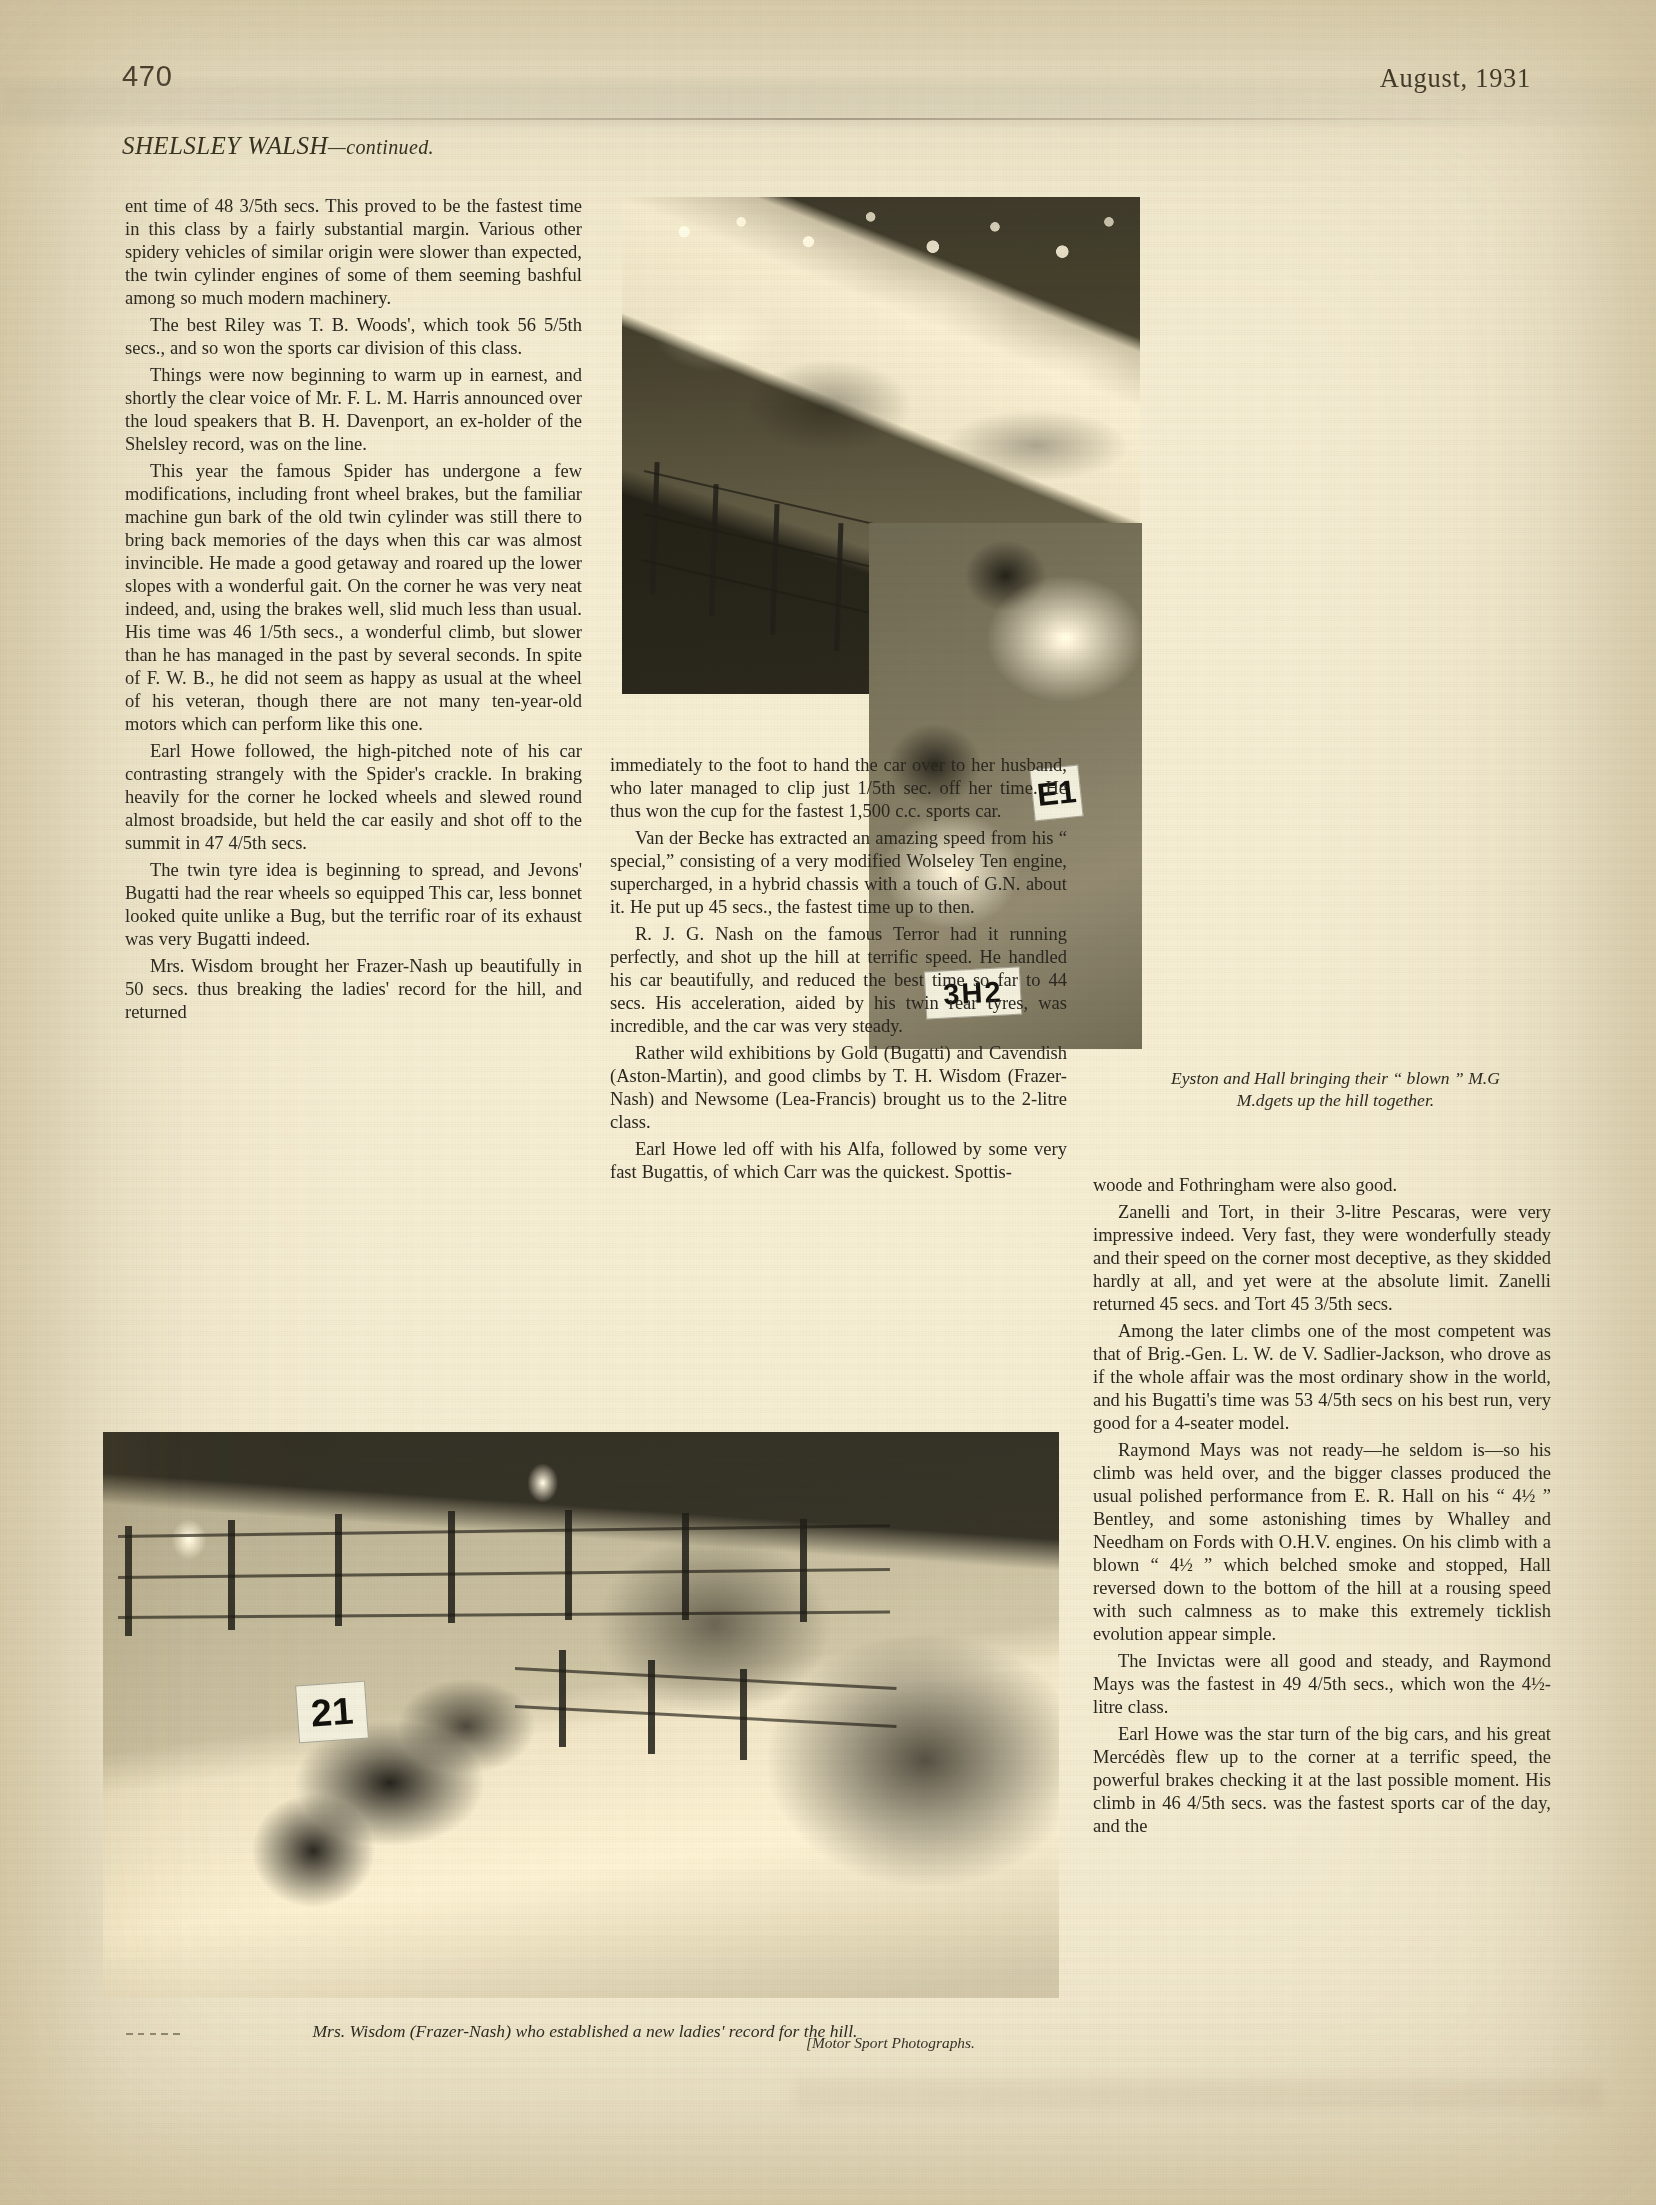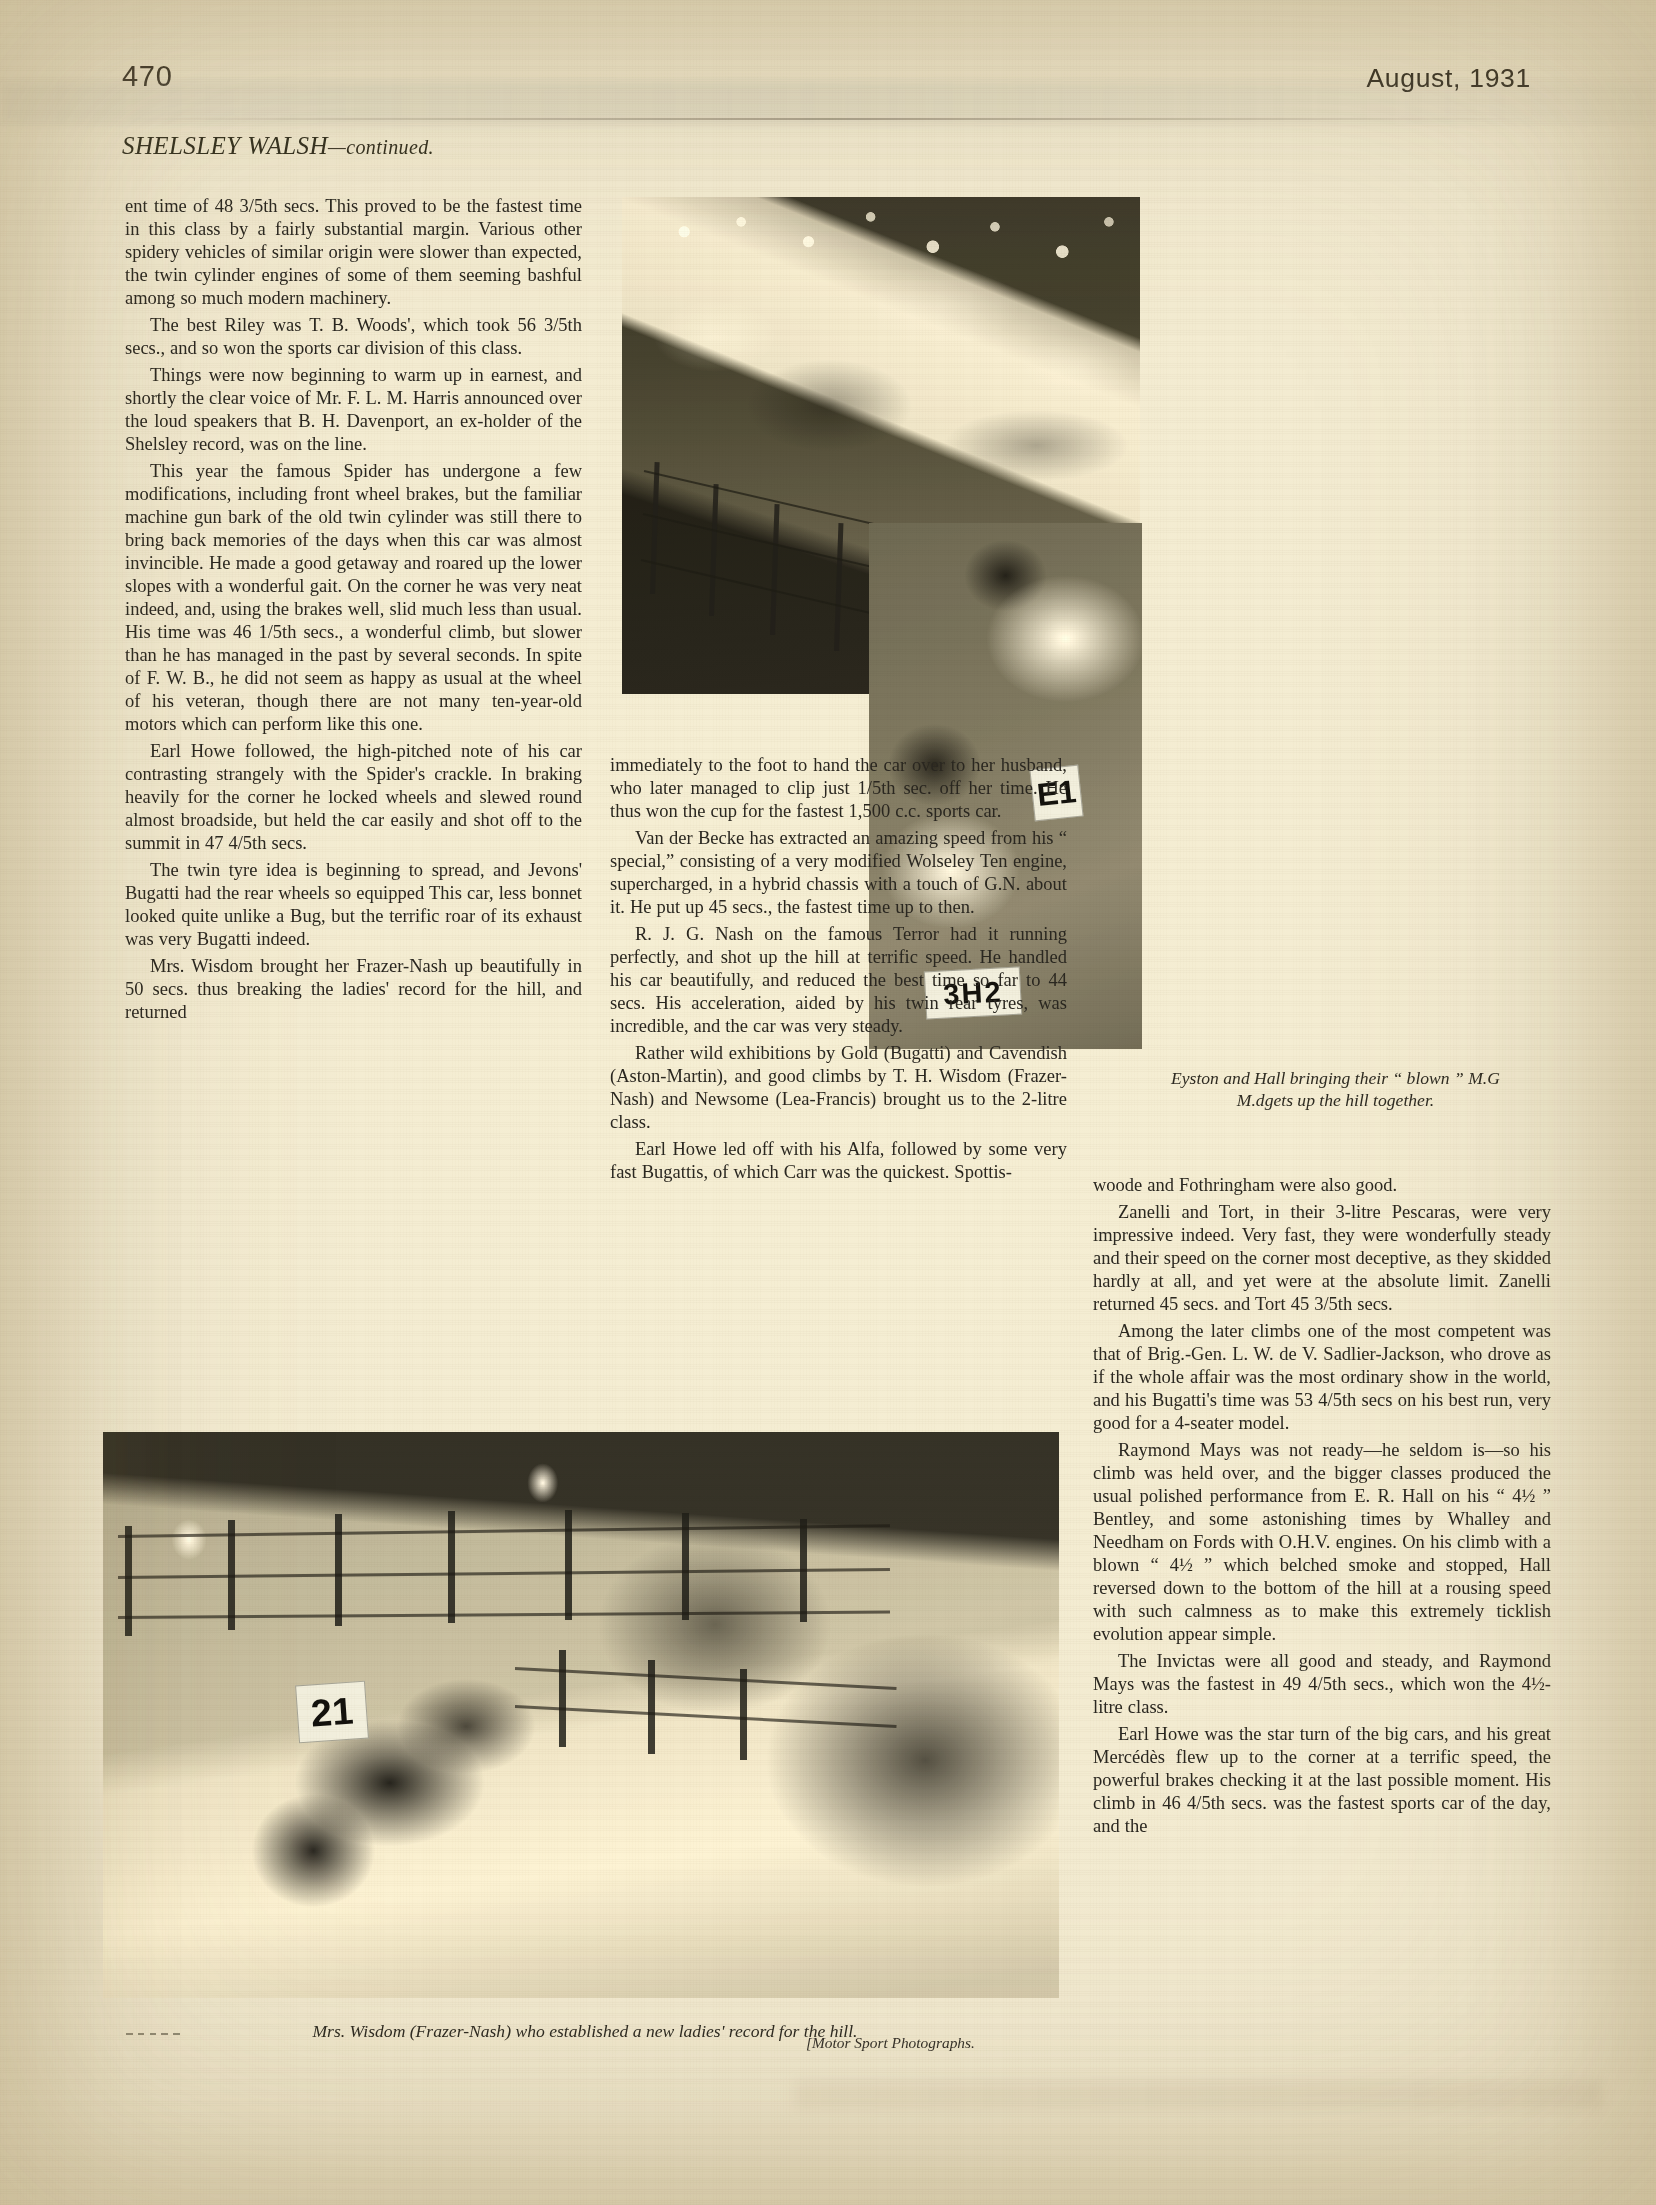--- a/index.html
+++ b/index.html
@@ -47,21 +47,21 @@
   }
   .masthead{
     position:absolute;left:0;right:0;top:50px;text-align:center;
     font-family:"Liberation Sans", sans-serif;
     font-weight:bold;font-size:43px;color:#1d1a14;
     letter-spacing:1.5px;
   }
   .masthead .big{font-size:43px;}
   .issue{
     position:absolute;right:126px;top:63px;
-    font-family:Liberation Sans, sans-serif;
+    font-family:Liberation Serif, serif;
     font-size:26.5px;color:#332e22;letter-spacing:0.7px;
   }
   .contrule{
     position:absolute;left:118px;right:118px;top:118px;height:1.5px;
     background:linear-gradient(90deg,rgba(90,80,60,0),rgba(90,80,60,.45),rgba(90,80,60,0));
   }
   .contline{
     position:absolute;left:122px;top:132px;
     font-family:"Liberation Serif", serif;font-style:italic;
     font-size:25px;color:#33301f;letter-spacing:0.4px;
@@ -256,21 +256,21 @@
     </div>
   </div>
   <div class="racenum" id="num21">21</div>
 
   <div class="credit" id="creditFN">[Motor Sport Photographs.</div>
   <div class="dashrule"></div>
   <div class="pcap" id="capFN">Mrs. Wisdom (Frazer-Nash) who established a new ladies' record for the hill.</div>
 
   <div class="col" id="col1a">
     <p class="noind">ent time of 48 3/5th secs. This proved to be the fastest time in this class by a fairly substantial margin. Various other spidery vehicles of similar origin were slower than expected, the twin cylinder engines of some of them seeming bashful among so much modern machinery.</p>
-    <p>The best Riley was T. B. Woods', which took 56 3/5th secs., and so won the sports car division of this class.</p>
+    <p>The best Riley was T. B. Woods', which took 56 5/5th secs., and so won the sports car division of this class.</p>
     <p>Things were now beginning to warm up in earnest, and shortly the clear voice of Mr. F. L. M. Harris announced over the loud speakers that B. H. Davenport, an ex-holder of the Shelsley record, was on the line.</p>
     <p>This year the famous Spider has undergone a few modifications, including front wheel brakes, but the familiar machine gun bark of the old twin cylinder was still there to bring back memories of the days when this car was almost invincible. He made a good getaway and roared up the lower slopes with a wonderful gait. On the corner he was very neat indeed, and, using the brakes well, slid much less than usual. His time was 46 1/5th secs., a wonderful climb, but slower than he has managed in the past by several seconds. In spite of F. W. B., he did not seem as happy as usual at the wheel of his veteran, though there are not many ten-year-old motors which can perform like this one.</p>
     <p>Earl Howe followed, the high-pitched note of his car contrasting strangely with the Spider's crackle. In braking heavily for the corner he locked wheels and slewed round almost broadside, but held the car easily and shot off to the summit in 47 4/5th secs.</p>
     <p>The twin tyre idea is beginning to spread, and Jevons' Bugatti had the rear wheels so equipped This car, less bonnet looked quite unlike a Bug, but the terrific roar of its exhaust was very Bugatti indeed.</p>
     <p>Mrs. Wisdom brought her Frazer-Nash up beautifully in 50 secs. thus breaking the ladies' record for the hill, and returned</p>
   </div>
 
   <div class="col" id="col2a">
     <p class="noind">immediately to the foot to hand the car over to her husband, who later managed to clip just 1/5th sec. off her time. He thus won the cup for the fastest 1,500 c.c. sports car.</p>
     <p>Van der Becke has extracted an amazing speed from his “ special,” consisting of a very modified Wolseley Ten engine, supercharged, in a hybrid chassis with a touch of G.N. about it. He put up 45 secs., the fastest time up to then.</p>

